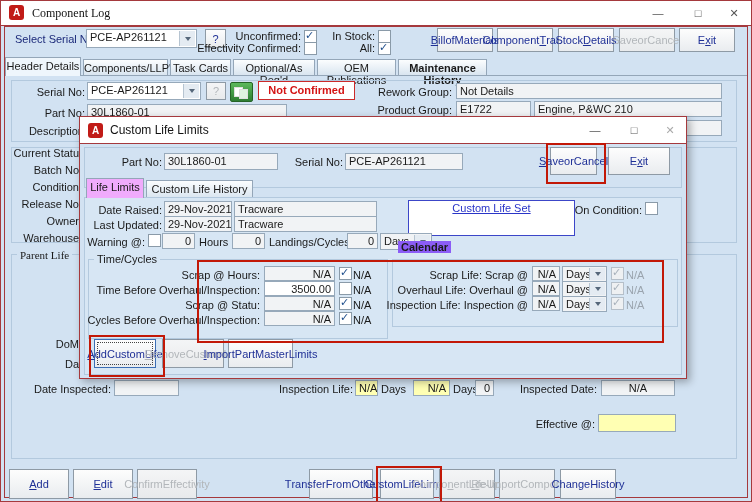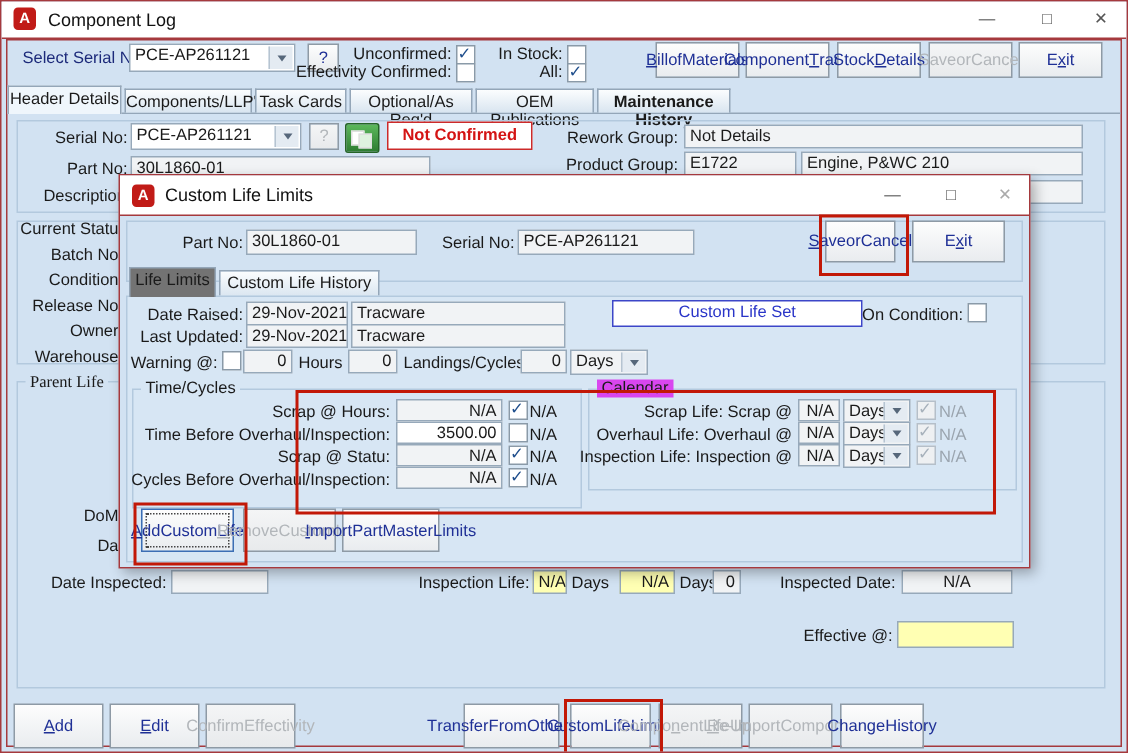--- a/index.html
+++ b/index.html
@@ -53,21 +53,21 @@
   #dialog .titlebar{height:26px;}
   #dialog .grplbl{background:#d2e2f2;}
 </style>
 </head>
 <body>
 
 <div id="stage">
 
   <div class="titlebar">
     <div class="appicon" style="left:8px;top:4px;">A</div>
-    <span class="wtitle" style="left:31px;top:5px;">Component Log</span>
+    <span class="wtitle" style="left:31px;top:5px;font-family:Liberation Serif, serif;">Component Log</span>
     <span class="wctl" style="left:640px;top:0;">—</span>
     <span class="wctl" style="left:680px;top:0;">□</span>
     <span class="wctl" style="left:716px;top:0;">✕</span>
   </div>
   <div class="innerframe"></div>
 
   <span class="lbl navy" style="left:14px;top:32px;">Select Serial No:</span>
   <div class="field wh" style="left:85px;top:28px;width:111px;height:19px;">
     <span>PCE-AP261121</span>
     <span class="arwbox">
@@ -186,28 +186,28 @@
     <div class="grp" style="left:4px;top:30px;width:598px;height:41px;"></div>
     <span class="lbl r" style="left:82px;top:39px;">Part No:</span>
     <div class="field" style="left:84px;top:36px;width:114px;height:17px;">30L1860-01</div>
     <span class="lbl r" style="left:263px;top:39px;">Serial No:</span>
     <div class="field" style="left:265px;top:36px;width:118px;height:17px;">PCE-AP261121</div>
     <div class="btn" style="left:470px;top:30px;width:47px;height:28px;"><span style="text-decoration: underline;">S</span><span>a</span><span>v</span><span>e</span><span> </span><span>o</span><span>r</span><span>
 </span><span>C</span><span>a</span><span>n</span><span>c</span><span>e</span><span>l</span></div>
     <div class="redbox" style="left:466px;top:26px;width:56px;height:37px;z-index:12;"></div>
     <div class="btn" style="left:528px;top:30px;width:62px;height:28px;"><span>E</span><span style="text-decoration: underline;">x</span><span>i</span><span>t</span></div>
 
-    <div class="tab on" style="left:6px;top:61px;width:58px;height:20px;background:#737373;">Life Limits</div>
+    <div class="tab on" style="left:6px;top:61px;width:58px;height:20px;background:#f0abfc;">Life Limits</div>
     <div class="tab" style="left:66px;top:63px;width:107px;height:18px;">Custom Life History</div>
     <div class="grp" style="left:4px;top:80px;width:598px;height:178px;background:#d7e6f4;"></div>
 
     <span class="lbl r" style="left:82px;top:87px;">Date Raised:</span>
     <div class="field ct" style="left:84px;top:84px;width:68px;height:16px;">29-Nov-2021</div>
     <div class="field" style="left:154px;top:84px;width:143px;height:16px;">Tracware</div>
-    <div class="bluebox" style="left:328px;top:83px;width:167px;height:18px;">Custom Life Set</div>
+    <div class="bluebox" style="left:328px;top:83px;width:167px;height:36px;text-decoration:underline;">Custom Life Set</div>
     <span class="lbl r" style="left:562px;top:87px;">On Condition:</span>
     <span class="cb" style="left:565px;top:85px;"></span>
 
     <span class="lbl r" style="left:82px;top:102px;">Last Updated:</span>
     <div class="field ct" style="left:84px;top:99px;width:68px;height:16px;">29-Nov-2021</div>
     <div class="field" style="left:154px;top:99px;width:143px;height:16px;">Tracware</div>
 
     <span class="lbl r" style="left:65px;top:119px;">Warning @:</span>
     <span class="cb" style="left:68px;top:117px;"></span>
     <div class="field rt" style="left:82px;top:116px;width:33px;height:16px;">0</div>
@@ -218,21 +218,21 @@
     <div class="field" style="left:300px;top:116px;width:52px;height:17px;">
       <span>Days</span>
       <span class="arwbox">
           <span class="arr"></span>
         </span>
     </div>
 
     <div class="grp" style="left:8px;top:142px;width:300px;height:80px;"></div>
     <span class="grplbl" style="left:14px;top:136px;background:#d7e6f4;">Time/Cycles</span>
     <div class="grp" style="left:312px;top:142px;width:286px;height:68px;"></div>
-    <span class="grplbl" style="left:318px;top:136px;background:#d946ef;">Calendar</span>
+    <span class="grplbl" style="left:318px;top:124px;background:#8b5cf6;font-weight:bold;">Calendar</span>
 
     <span class="lbl r" style="left:180px;top:152px;">Scrap @ Hours:</span>
     <div class="field rt" style="left:184px;top:149px;width:71px;height:15px;">N/A</div>
     <span class="cb on" style="left:259px;top:150px;"></span>
     <span class="lbl" style="left:273px;top:152px;">N/A</span>
 
     <span class="lbl r" style="left:180px;top:167px;">Time Before Overhaul/Inspection:</span>
     <div class="field rt wh" style="left:184px;top:164px;width:71px;height:15px;">3500.00</div>
     <span class="cb" style="left:259px;top:165px;"></span>
     <span class="lbl" style="left:273px;top:167px;">N/A</span>

